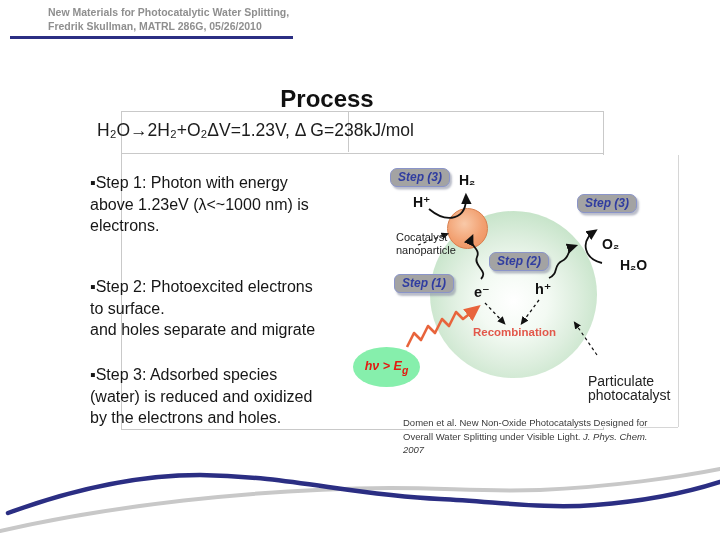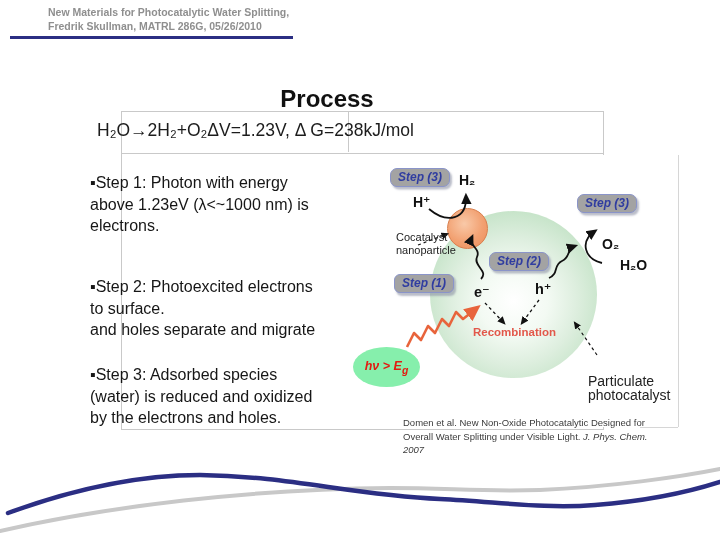--- a/index.html
+++ b/index.html
@@ -146,19 +146,19 @@
   <div>Particulate</div>
   <div>photocatalyst</div>
 </div>
 <div class="abs small" id="lbl-recomb">Recombination</div>
 
 <div class="abs" id="photon-src">
   <span><span>hν &gt; E</span><sub>g</sub></span>
 </div>
 
 <div class="abs" id="citation">
-  <span>Domen et al. New Non-Oxide Photocatalytic Designed for Overall Water Splitting under Visible Light. </span><span class="it">J. Phys. Chem. 2007</span>
+  <span>Domen et al. New Non-Oxide Photocatalysts Designed for Overall Water Splitting under Visible Light. </span><span class="it">J. Phys. Chem. 2007</span>
 </div>
 
 <svg class="abs" id="waves" width="720" height="85" viewBox="0 455 720 85">
   <path d="M 0 531 C 110 506, 250 489, 390 488 C 450 488, 480 492, 540 490 C 610 487, 680 477, 720 469" fill="none" stroke="#c8c8c8" stroke-width="4" stroke-linecap="round"></path>
   <path d="M 8 513 C 60 494, 130 475, 200 475 C 290 476, 350 495, 440 499 C 500 502, 545 509, 595 505 C 650 501, 695 490, 720 482" fill="none" stroke="#2b2e83" stroke-width="4.5" stroke-linecap="round"></path>
 </svg>
 
 </body></html>

